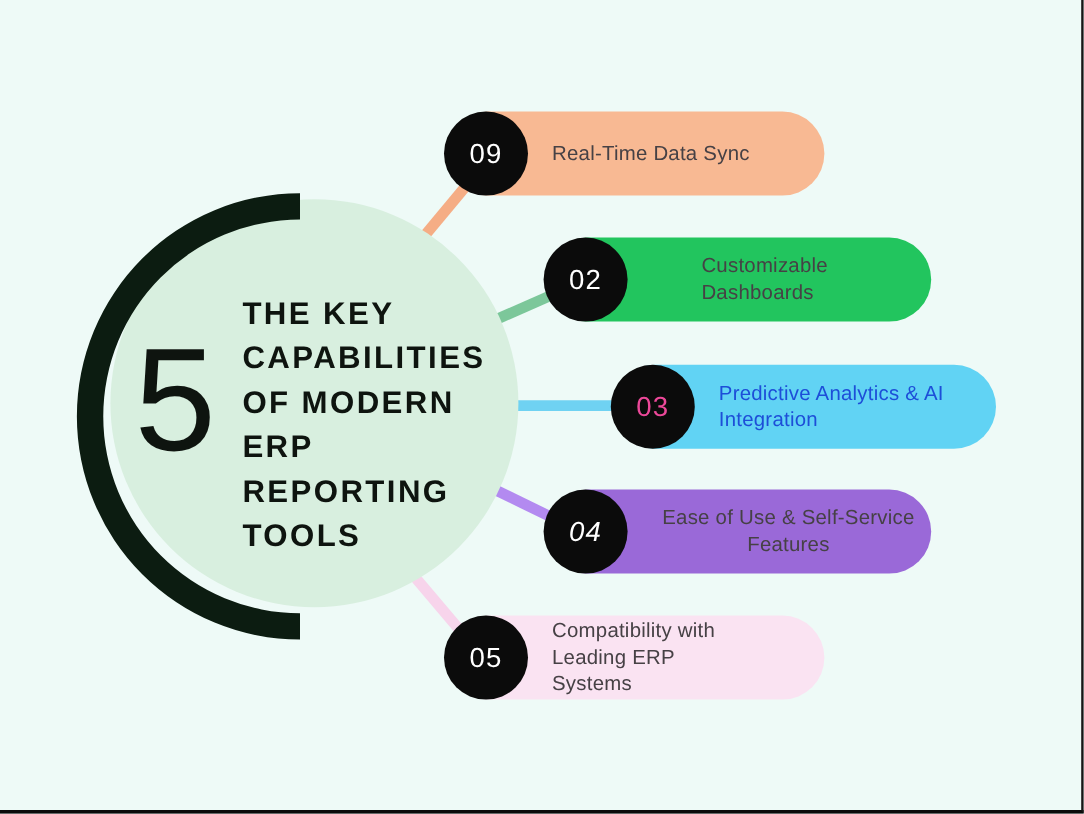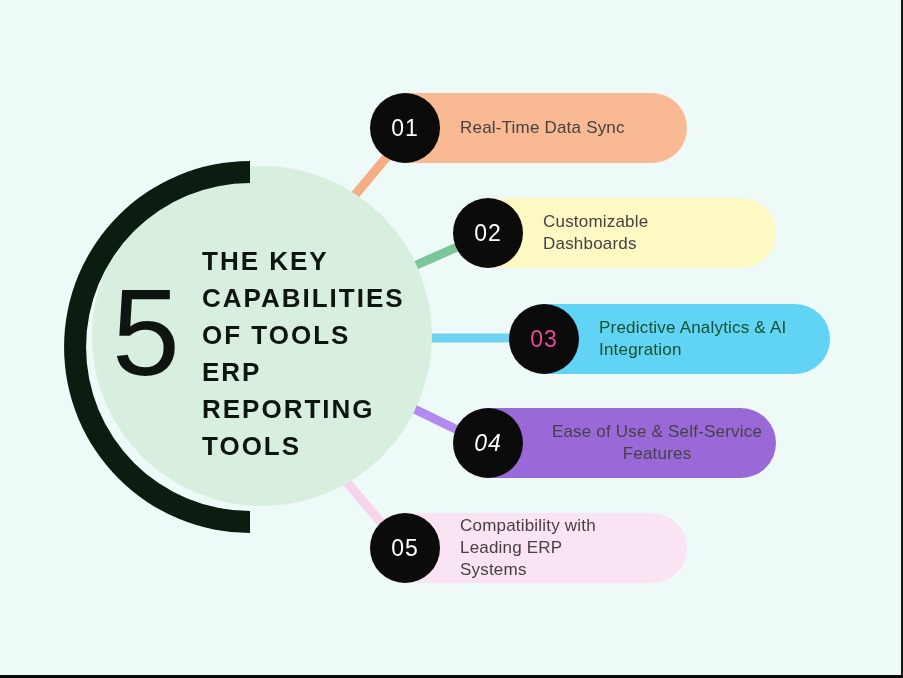--- a/index.html
+++ b/index.html
@@ -62,45 +62,45 @@
     <circle cx="262" cy="336" r="170" fill="#d8efdf"></circle>
 
     <path d="M 250 161 A 186 186 0 0 0 250 533 L 250 511 A 164 164 0 0 1 250 183 Z" fill="#0c1c11"></path>
   </svg>
 
   <div class="big-number" style="color: rgb(14, 20, 15);">5</div>
 
   <div class="center-title" style="color: rgb(14, 20, 15);">
     <div>THE KEY</div>
     <div>CAPABILITIES</div>
-    <div>OF TOOLS</div>
+    <div>OF MODERN</div>
     <div>ERP</div>
     <div>REPORTING</div>
     <div>TOOLS</div>
   </div>
 
   <div class="pill pill-1" style="background: rgb(248, 185, 147);">
     <div class="num-badge" style="background: rgb(11, 11, 11);">
-      <span style="color: rgb(255, 255, 255);">01</span>
+      <span style="color: rgb(255, 255, 255);">09</span>
     </div>
     <div class="pill-label" style="color: rgb(70, 65, 69);">Real-Time Data Sync</div>
   </div>
 
-  <div class="pill pill-2" style="background: #fef9c3;">
+  <div class="pill pill-2" style="background: #22c55e; justify-content: center;">
     <div class="num-badge" style="background: rgb(11, 11, 11);">
       <span style="color: rgb(255, 255, 255);">02</span>
     </div>
     <div class="pill-label" style="color: rgb(70, 65, 69);">Customizable Dashboards</div>
   </div>
 
   <div class="pill pill-3" style="background: rgb(97, 211, 244);">
     <div class="num-badge" style="background: rgb(11, 11, 11);">
       <span style="color: #ec4899;">03</span>
     </div>
-    <div class="pill-label" style="color: #14532d;">Predictive Analytics &amp; AI Integration</div>
+    <div class="pill-label" style="color: #1d4ed8;">Predictive Analytics &amp; AI Integration</div>
   </div>
 
   <div class="pill pill-4" style="background: rgb(154, 105, 216);">
     <div class="num-badge" style="background: rgb(11, 11, 11);">
       <span style="color: rgb(255, 255, 255); font-style: italic;">04</span>
     </div>
     <div class="pill-label" style="color: rgb(70, 65, 69);">Ease of Use &amp; Self-Service Features</div>
   </div>
 
   <div class="pill pill-5" style="background: rgb(250, 227, 242);">

